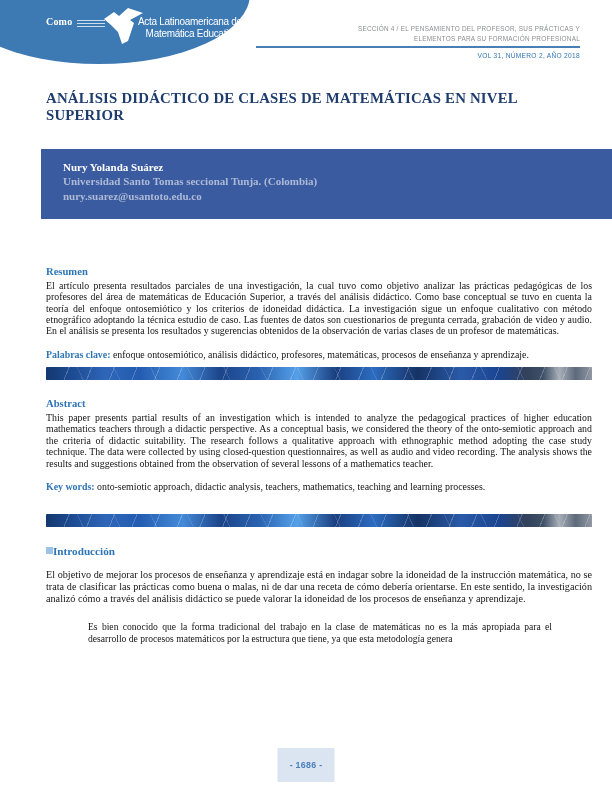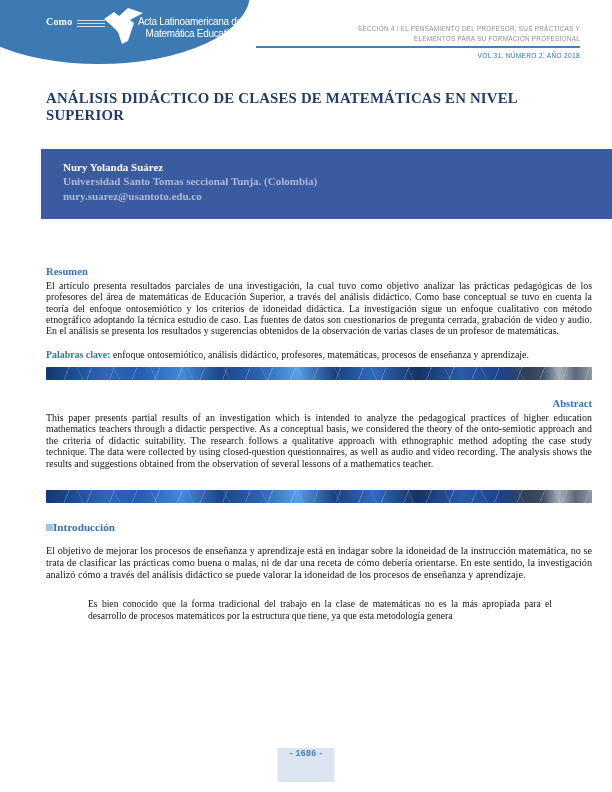--- a/index.html
+++ b/index.html
@@ -84,21 +84,21 @@
     color:#141414;text-align:justify;
   }
   .kw-par{
     margin:12px 0 0 0;
     font-size:9.9px;line-height:11.45px;
     color:#141414;text-align:justify;
   }
   .kw-label{color:#2e75b6;font-weight:bold;}
 
   .resumen-heading{margin-top:47px;}
-  .abstract-heading{margin-top:18px;text-align:right;}
+  .abstract-heading{margin-top:18px;}
 
   .strip{
     height:13px;width:546px;
     background:
       repeating-linear-gradient(112deg, rgba(255,255,255,.22) 0 1px, rgba(255,255,255,0) 1px 21px),
       repeating-linear-gradient(64deg, rgba(255,255,255,.12) 0 1px, rgba(0,0,0,0) 1px 33px),
       linear-gradient(90deg,#14386f 0%,#1d4c94 5%,#2f66b8 11%,#235cb0 17%,#448ad9 25%,#1c4489 32%,#2a62b0 39%,#55a0e8 46%,#1a3f80 53%,#2d6cc0 60%,#153264 68%,#2a5aa8 76%,#1b4490 83%,#33415a 88%,#3d4f66 91%,#a7aeb8 94%,#5d6a7c 97%,#9198a3 100%);
   }
   .strip-1{margin-top:7px;}
   .strip-2{margin-top:21px;}
@@ -121,21 +121,21 @@
     margin:17px 40px 0 42px;
     font-size:9.6px;line-height:11.6px;
     color:#141414;text-align:justify;
   }
 
   
   .footer-box{
     position:absolute;left:50%;top:748px;transform:translateX(-50%);
     width:57px;height:34px;
     background:#dbe5f1;
-    display:flex;justify-content:center;
+    display:flex;align-items:center;justify-content:center;
     color:#4a7ebf;font-size:8.8px;font-weight:bold;
     font-family:"Liberation Sans", sans-serif;
     letter-spacing:.3px;
   }
 </style>
 </head>
 <body>
 
 <div class="page">
 
@@ -173,20 +173,21 @@
     <h2 class="sec-heading resumen-heading">Resumen</h2>
     <p class="body-par">El artículo presenta resultados parciales de una investigación, la cual tuvo como objetivo analizar las prácticas pedagógicas de los profesores del área de matemáticas de Educación Superior, a través del análisis didáctico. Como base conceptual se tuvo en cuenta la teoría del enfoque ontosemiótico y los criterios de idoneidad didáctica. La investigación sigue un enfoque cualitativo con método etnográfico adoptando la técnica estudio de caso. Las fuentes de datos son cuestionarios de pregunta cerrada, grabación de video y audio. En el análisis se presenta los resultados y sugerencias obtenidos de la observación de varias clases de un profesor de matemáticas.</p>
 
     <p class="kw-par"><span class="kw-label">Palabras clave:</span><span> enfoque ontosemiótico, análisis didáctico, profesores, matemáticas, procesos de enseñanza y aprendizaje.</span></p>
 
     <div class="strip strip-1"></div>
 
     <h2 class="sec-heading abstract-heading">Abstract</h2>
     <p class="body-par">This paper presents partial results of an investigation which is intended to analyze the pedagogical practices of higher education mathematics teachers through a didactic perspective. As a conceptual basis, we considered the theory of the onto-semiotic approach and the criteria of didactic suitability. The research follows a qualitative approach with ethnographic method adopting the case study technique. The data were collected by using closed-question questionnaires, as well as audio and video recording. The analysis shows the results and suggestions obtained from the observation of several lessons of a mathematics teacher.</p>
 
+    <p class="kw-par"><span class="kw-label">Key words:</span><span> onto-semiotic approach, didactic analysis, teachers, mathematics, teaching and learning processes.</span></p>
 
     <div class="strip strip-2"></div>
 
     <h2 class="intro-heading">
       <span class="intro-bullet"></span>
       <span>Introducción</span>
     </h2>
     <p class="intro-par">El objetivo de mejorar los procesos de enseñanza y aprendizaje está en indagar sobre la idoneidad de la instrucción matemática, no se trata de clasificar las prácticas como buena o malas, ni de dar una receta de cómo debería orientarse. En este sentido, la investigación analizó cómo a través del análisis didáctico se puede valorar la idoneidad de los procesos de enseñanza y aprendizaje.</p>
     <p class="quote-par">Es bien conocido que la forma tradicional del trabajo en la clase de matemáticas no es la más apropiada para el desarrollo de procesos matemáticos por la estructura que tiene, ya que esta metodología genera</p>
   </main>

